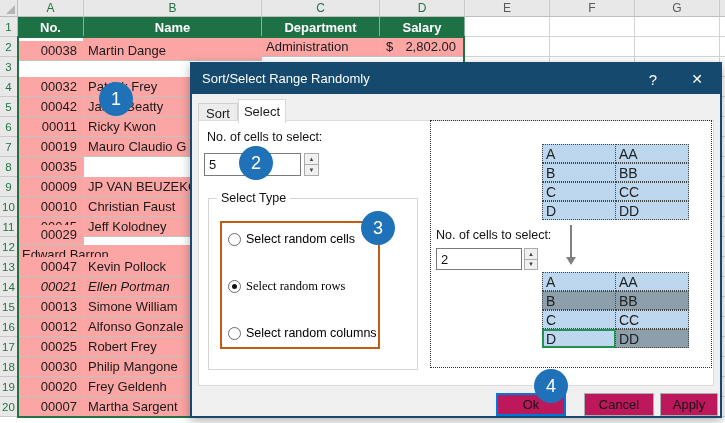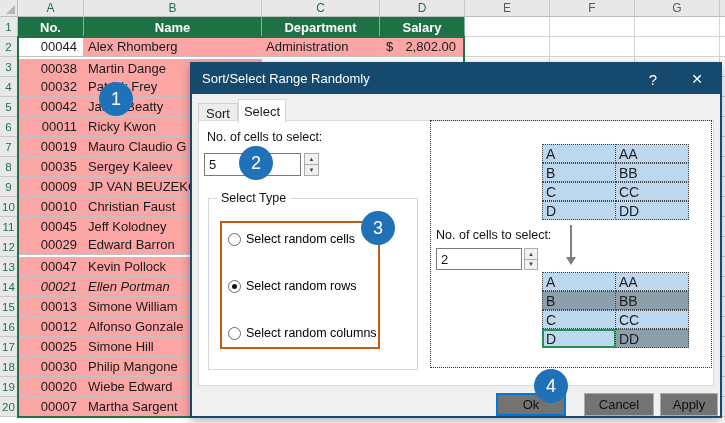--- a/index.html
+++ b/index.html
@@ -78,21 +78,21 @@
   .prow{display:flex;height:19px;}
   .pcell{box-sizing:border-box;width:74px;height:19px;background:#BDD7EE;border:1px dotted #444;
          font-size:14px;color:#222;display:flex;align-items:center;padding-left:3px;margin:-1px 0 0 -1px;}
   .pcell.selected{background:#8C9FAA;}
   .pcell.active{border:2px solid #23914F;padding-left:2px;}
   #arrow{position:absolute;left:139px;top:104px;width:2px;height:32px;background:#808080;}
   #arrow:after{content:"";position:absolute;left:-4px;top:32px;border-left:5px solid transparent;
          border-right:5px solid transparent;border-top:8px solid #808080;}
 
   
-  .btn{position:absolute;top:329px;height:23px;background:#737373;border:1px solid #ADADAD;
+  .btn{position:absolute;top:329px;height:23px;background:#be185d;border:1px solid #ADADAD;
        box-sizing:border-box;font-size:13px;color:#111;display:flex;align-items:center;justify-content:center;}
   #ok-btn{left:304px;width:70px;border:2px solid #0078D7;}
   #cancel-btn{left:392px;width:70px;}
   #apply-btn{left:468px;width:58px;}
 
   
   .badge{position:absolute;width:34px;height:34px;border-radius:50%;background:#1F72B8;color:#fff;
          font-size:18px;display:flex;align-items:center;justify-content:center;z-index:20;}
 </style>
 </head>
@@ -145,21 +145,21 @@
   <div id="sheet-rows">
       <div class="drow" style="top: 0px;">
         <div class="dcell num active" style="width: 66px;">00044</div>
         <div class="dcell txt" style="width: 178px;">Alex Rhomberg</div>
         <div class="dcell txt" style="width: 118px;">Administration</div>
         <div class="dcell money" style="width: 85px;">
           <div>$</div>
           <div>2,802.00</div>
         </div>
       </div>
-      <div class="drow" style="top: 22px;">
+      <div class="drow" style="top: 4px;">
         <div class="dcell num" style="width: 66px;">00038</div>
         <div class="dcell txt" style="width: 178px;">Martin Dange</div>
       </div>
       <div class="drow" style="top: 40px;">
         <div class="dcell num" style="width: 66px;">00032</div>
         <div class="dcell txt" style="width: 178px;">Patrick Frey</div>
       </div>
       <div class="drow" style="top: 60px;">
         <div class="dcell num" style="width: 66px;">00042</div>
         <div class="dcell txt" style="width: 178px;">Jason Beatty</div>
@@ -167,35 +167,34 @@
       <div class="drow" style="top: 80px;">
         <div class="dcell num" style="width: 66px; text-align: center;">00011</div>
         <div class="dcell txt" style="width: 178px;">Ricky Kwon</div>
       </div>
       <div class="drow" style="top: 100px;">
         <div class="dcell num" style="width: 66px;">00019</div>
         <div class="dcell txt" style="width: 178px;">Mauro Claudio G</div>
       </div>
       <div class="drow" style="top: 120px;">
         <div class="dcell num" style="width: 66px;">00035</div>
-        <div class="dcell txt" style="width: 178px;">Sergey Kaleev</div>
       </div>
       <div class="drow" style="top: 140px;">
         <div class="dcell num" style="width: 66px;">00009</div>
         <div class="dcell txt" style="width: 178px;">JP VAN BEUZEKO</div>
       </div>
       <div class="drow" style="top: 160px;">
         <div class="dcell num" style="width: 66px;">00010</div>
         <div class="dcell txt" style="width: 178px;">Christian Faust</div>
       </div>
       <div class="drow" style="top: 180px;">
         <div class="dcell num" style="width: 66px;">00045</div>
         <div class="dcell txt" style="width: 178px;">Jeff Kolodney</div>
       </div>
-      <div class="drow" style="top: 198px;">
+      <div class="drow" style="top: 188px; flex-direction: column;">
         <div class="dcell num" style="width: 66px;">00029</div>
         <div class="dcell txt" style="width: 178px;">Edward Barron</div>
       </div>
       <div class="drow" style="top: 220px;">
         <div class="dcell num" style="width: 66px;">00047</div>
         <div class="dcell txt" style="width: 178px;">Kevin Pollock</div>
       </div>
       <div class="drow" style="top: 240px; font-style: italic;">
         <div class="dcell num" style="width: 66px;">00021</div>
         <div class="dcell txt" style="width: 178px;">Ellen Portman</div>
@@ -203,29 +202,29 @@
       <div class="drow" style="top: 260px;">
         <div class="dcell num" style="width: 66px;">00013</div>
         <div class="dcell txt" style="width: 178px;">Simone William</div>
       </div>
       <div class="drow" style="top: 280px;">
         <div class="dcell num" style="width: 66px;">00012</div>
         <div class="dcell txt" style="width: 178px;">Alfonso Gonzale</div>
       </div>
       <div class="drow" style="top: 300px;">
         <div class="dcell num" style="width: 66px;">00025</div>
-        <div class="dcell txt" style="width: 178px;">Simone Hill</div>
+        <div class="dcell txt" style="width: 178px;">Robert Frey</div>
       </div>
       <div class="drow" style="top: 320px;">
         <div class="dcell num" style="width: 66px;">00030</div>
         <div class="dcell txt" style="width: 178px;">Philip Mangone</div>
       </div>
       <div class="drow" style="top: 340px;">
         <div class="dcell num" style="width: 66px;">00020</div>
-        <div class="dcell txt" style="width: 178px;">Wiebe Edward</div>
+        <div class="dcell txt" style="width: 178px;">Frey Geldenh</div>
       </div>
       <div class="drow" style="top: 360px;">
         <div class="dcell num" style="width: 66px;">00007</div>
         <div class="dcell txt" style="width: 178px;">Martha Sargent</div>
       </div>
     </div>
   <div id="selection-border"></div>
 
   <div id="dialog">
     <div id="titlebar">
@@ -250,21 +249,21 @@
 
     <div id="groupbox">
       <span id="grouplabel">Select Type</span>
     </div>
     <div id="orange-rect"></div>
     <div id="radio-group">
         <div class="radio-row" style="top: 167px;">
           <div class="radio"></div>
           <div class="rlbl" style="font-size: 12.5px; margin-left: 5px;">Select random cells</div>
         </div>
-        <div class="radio-row" style="top: 214px;">
+        <div class="radio-row" style="top: 214px; font-family: Liberation Serif, serif;">
           <div class="radio">
             <div class="dot"></div>
           </div>
           <div class="rlbl" style="font-size: 12.5px; margin-left: 5px;">Select random rows</div>
         </div>
         <div class="radio-row" style="top: 261px;">
           <div class="radio"></div>
           <div class="rlbl" style="font-size: 12.5px; margin-left: 5px;">Select random columns</div>
         </div>
       </div>

